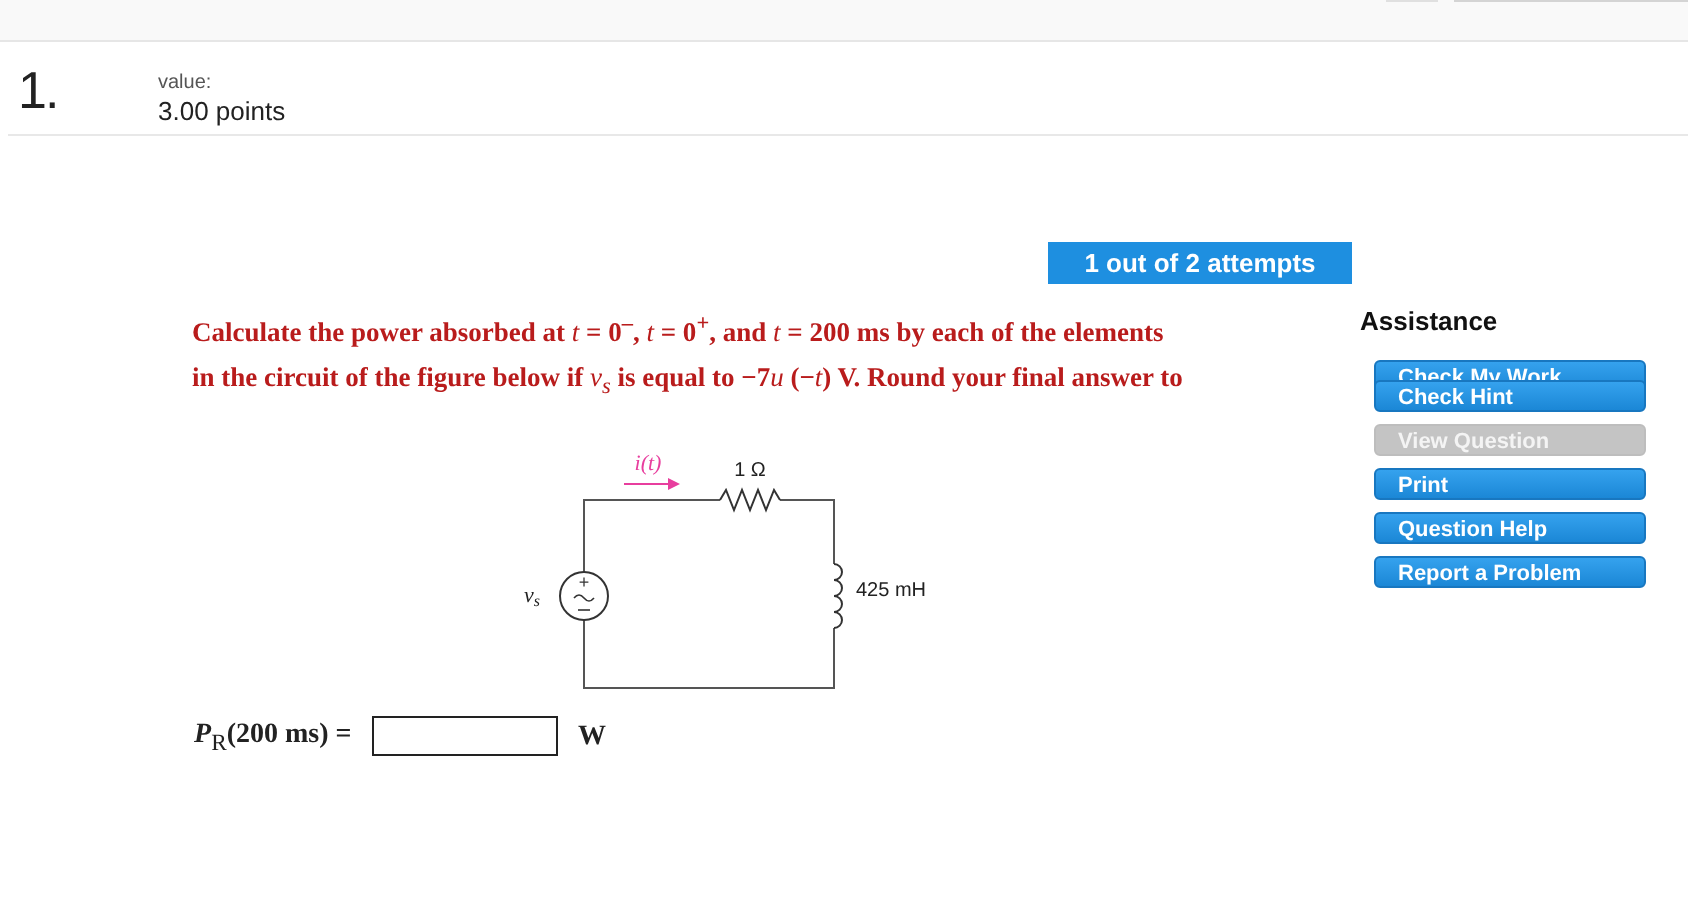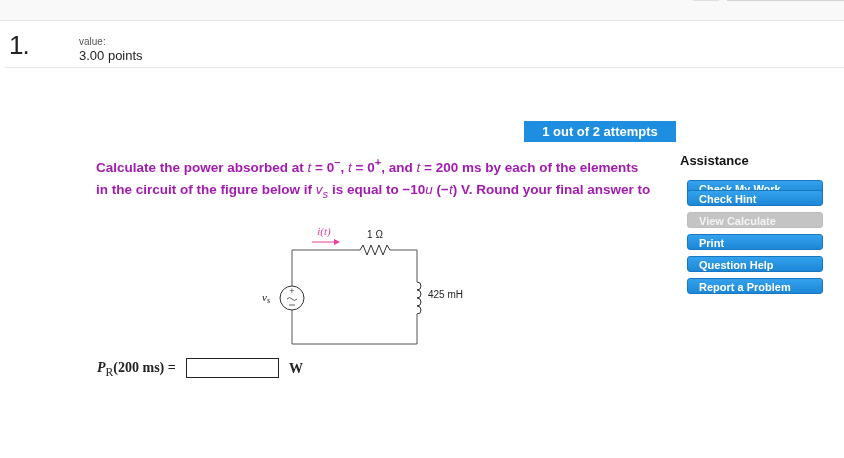--- a/index.html
+++ b/index.html
@@ -17,22 +17,22 @@
 
   .attempts { position:absolute; left:524px; top:121px; width:152px; height:21px; background:#1e8fe0; color:#fff;
     font-size:13px; font-weight:bold; text-align:center; line-height:21px; }
 
   .assist-title { position:absolute; left:680px; top:153px; font-size:13px; font-weight:bold; color:#111; }
   .abtn { position:absolute; left:687px; width:136px; height:16px; border-radius:3px;
     background:linear-gradient(#35a2ee,#1b87d6); color:#fff; font-size:11px; font-weight:bold;
     line-height:16px; padding-left:11px; box-sizing:border-box; border:1px solid #1877c0; cursor:pointer; }
   .abtn.disabled { background:#c4c4c4; border-color:#bdbdbd; color:#f4f4f4; }
 
-  .qtext { position:absolute; left:96px; top:151px; width:570px; font-family:Liberation Sans, sans-serif;
-    font-size:13.5px; font-weight:bold; color:#a21caf; line-height:22.5px; }
+  .qtext { position:absolute; left:96px; top:151px; width:570px; font-family:Liberation Serif, serif;
+    font-size:13.5px; font-weight:bold; color:#b91c1c; line-height:22.5px; }
   .qtext .it { font-style:italic; font-weight:normal; }
 
   .circuit { position:absolute; left:250px; top:222px; }
 
   .answer { position:absolute; left:97px; top:358px; font-family:"Liberation Serif", serif; font-size:14px; font-weight:bold; color:#222; }
   .answer-label { position:absolute; left:0; top:2px; white-space:nowrap; }
   .answer-input { position:absolute; left:89px; top:0; width:93px; height:20px; border:1px solid #222; box-sizing:border-box; padding:0 3px; font-size:13px; }
   .answer-unit { position:absolute; left:192px; top:3px; }
 </style>
 </head>
@@ -46,28 +46,28 @@
 <div class="qnum">1.</div>
 <div class="value-label">value:</div>
 <div class="value-points">3.00 points</div>
 <div class="divider"></div>
 
 <div class="attempts">1 out of 2 attempts</div>
 
 <div class="assist-title">Assistance</div>
 <div class="abtn" style="top:180px">Check My Work</div>
 <div class="abtn" style="top:190px">Check Hint</div>
-<div class="abtn disabled" style="top:212px">View Calculate</div>
+<div class="abtn disabled" style="top:212px">View Question</div>
 <div class="abtn" style="top:234px">Print</div>
 <div class="abtn" style="top:256px">Question Help</div>
 <div class="abtn" style="top:278px">Report a Problem</div>
 
 <div class="qtext">
   <div><span>Calculate the power absorbed at </span><span class="it">t</span><span> = 0</span><sup>–</sup><span>, </span><span class="it">t</span><span> = 0</span><sup>+</sup><span>, and </span><span class="it">t</span><span> = 200 ms</span><span> by each of the elements</span></div>
-  <div><span>in the circuit of the figure below if </span><span class="it">v</span><sub class="it">s</sub><span> is equal to −10</span><span class="it">u</span><span> (−</span><span class="it">t</span><span>) V. Round your final answer to</span></div>
+  <div><span>in the circuit of the figure below if </span><span class="it">v</span><sub class="it">s</sub><span> is equal to −7</span><span class="it">u</span><span> (−</span><span class="it">t</span><span>) V. Round your final answer to</span></div>
 </div>
 
 <div class="circuit">
   <svg width="240" height="130" viewBox="0 0 240 130" xmlns="http://www.w3.org/2000/svg">
 
     <g stroke="#555" stroke-width="1" fill="none">
       <polyline points="42,64 42,28 110,28"></polyline>
       <polyline points="140,28 167,28 167,60"></polyline>
       <polyline points="167,92 167,122 42,122 42,88"></polyline>
     </g>

